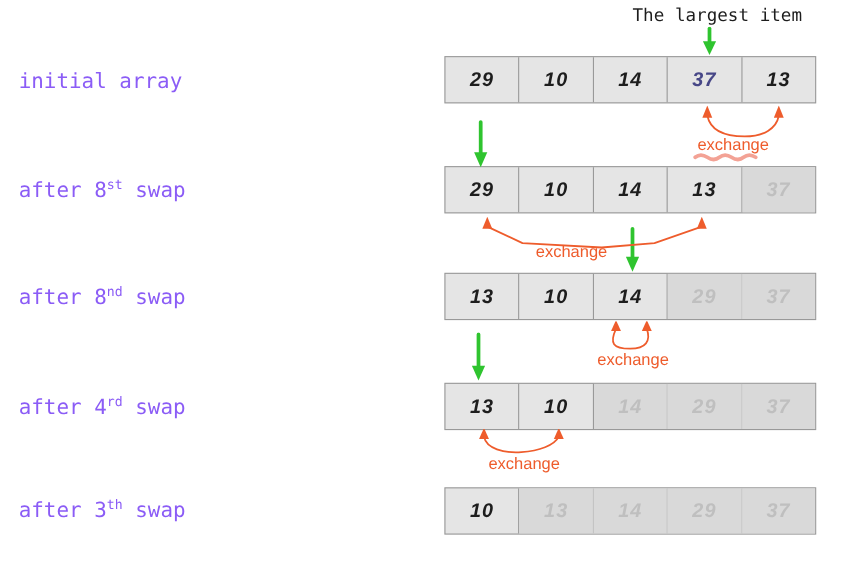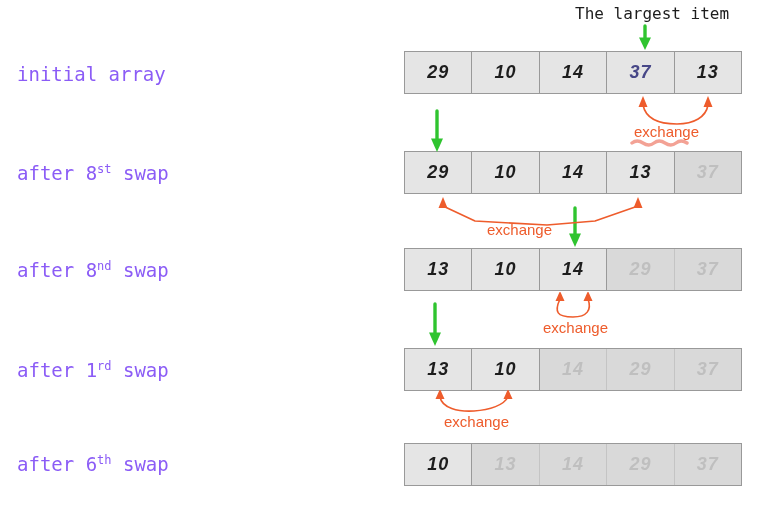--- a/index.html
+++ b/index.html
@@ -81,29 +81,29 @@
         <div class="cell done">37</div>
       </div>
       <div class="row-label" style="top: 258px;"><span>after 8</span><sup>nd</sup><span> swap</span></div>
       <div class="array" style="top: 248px;">
         <div class="cell">13</div>
         <div class="cell">10</div>
         <div class="cell">14</div>
         <div class="cell done">29</div>
         <div class="cell done">37</div>
       </div>
-      <div class="row-label" style="top: 358px;"><span>after 1</span><sup>rd</sup><span> swap</span></div>
+      <div class="row-label" style="top: 358px;"><span>after 4</span><sup>rd</sup><span> swap</span></div>
       <div class="array" style="top: 348px;">
         <div class="cell">13</div>
         <div class="cell">10</div>
         <div class="cell done">14</div>
         <div class="cell done">29</div>
         <div class="cell done">37</div>
       </div>
-      <div class="row-label" style="top: 452px;"><span>after 6</span><sup>th</sup><span> swap</span></div>
+      <div class="row-label" style="top: 452px;"><span>after 3</span><sup>th</sup><span> swap</span></div>
       <div class="array" style="top: 443px;">
         <div class="cell">10</div>
         <div class="cell done">13</div>
         <div class="cell done">14</div>
         <div class="cell done">29</div>
         <div class="cell done">37</div>
       </div>
     </div>
 
   <svg class="garrow" style="left:637px;top:24px" width="16" height="27">

